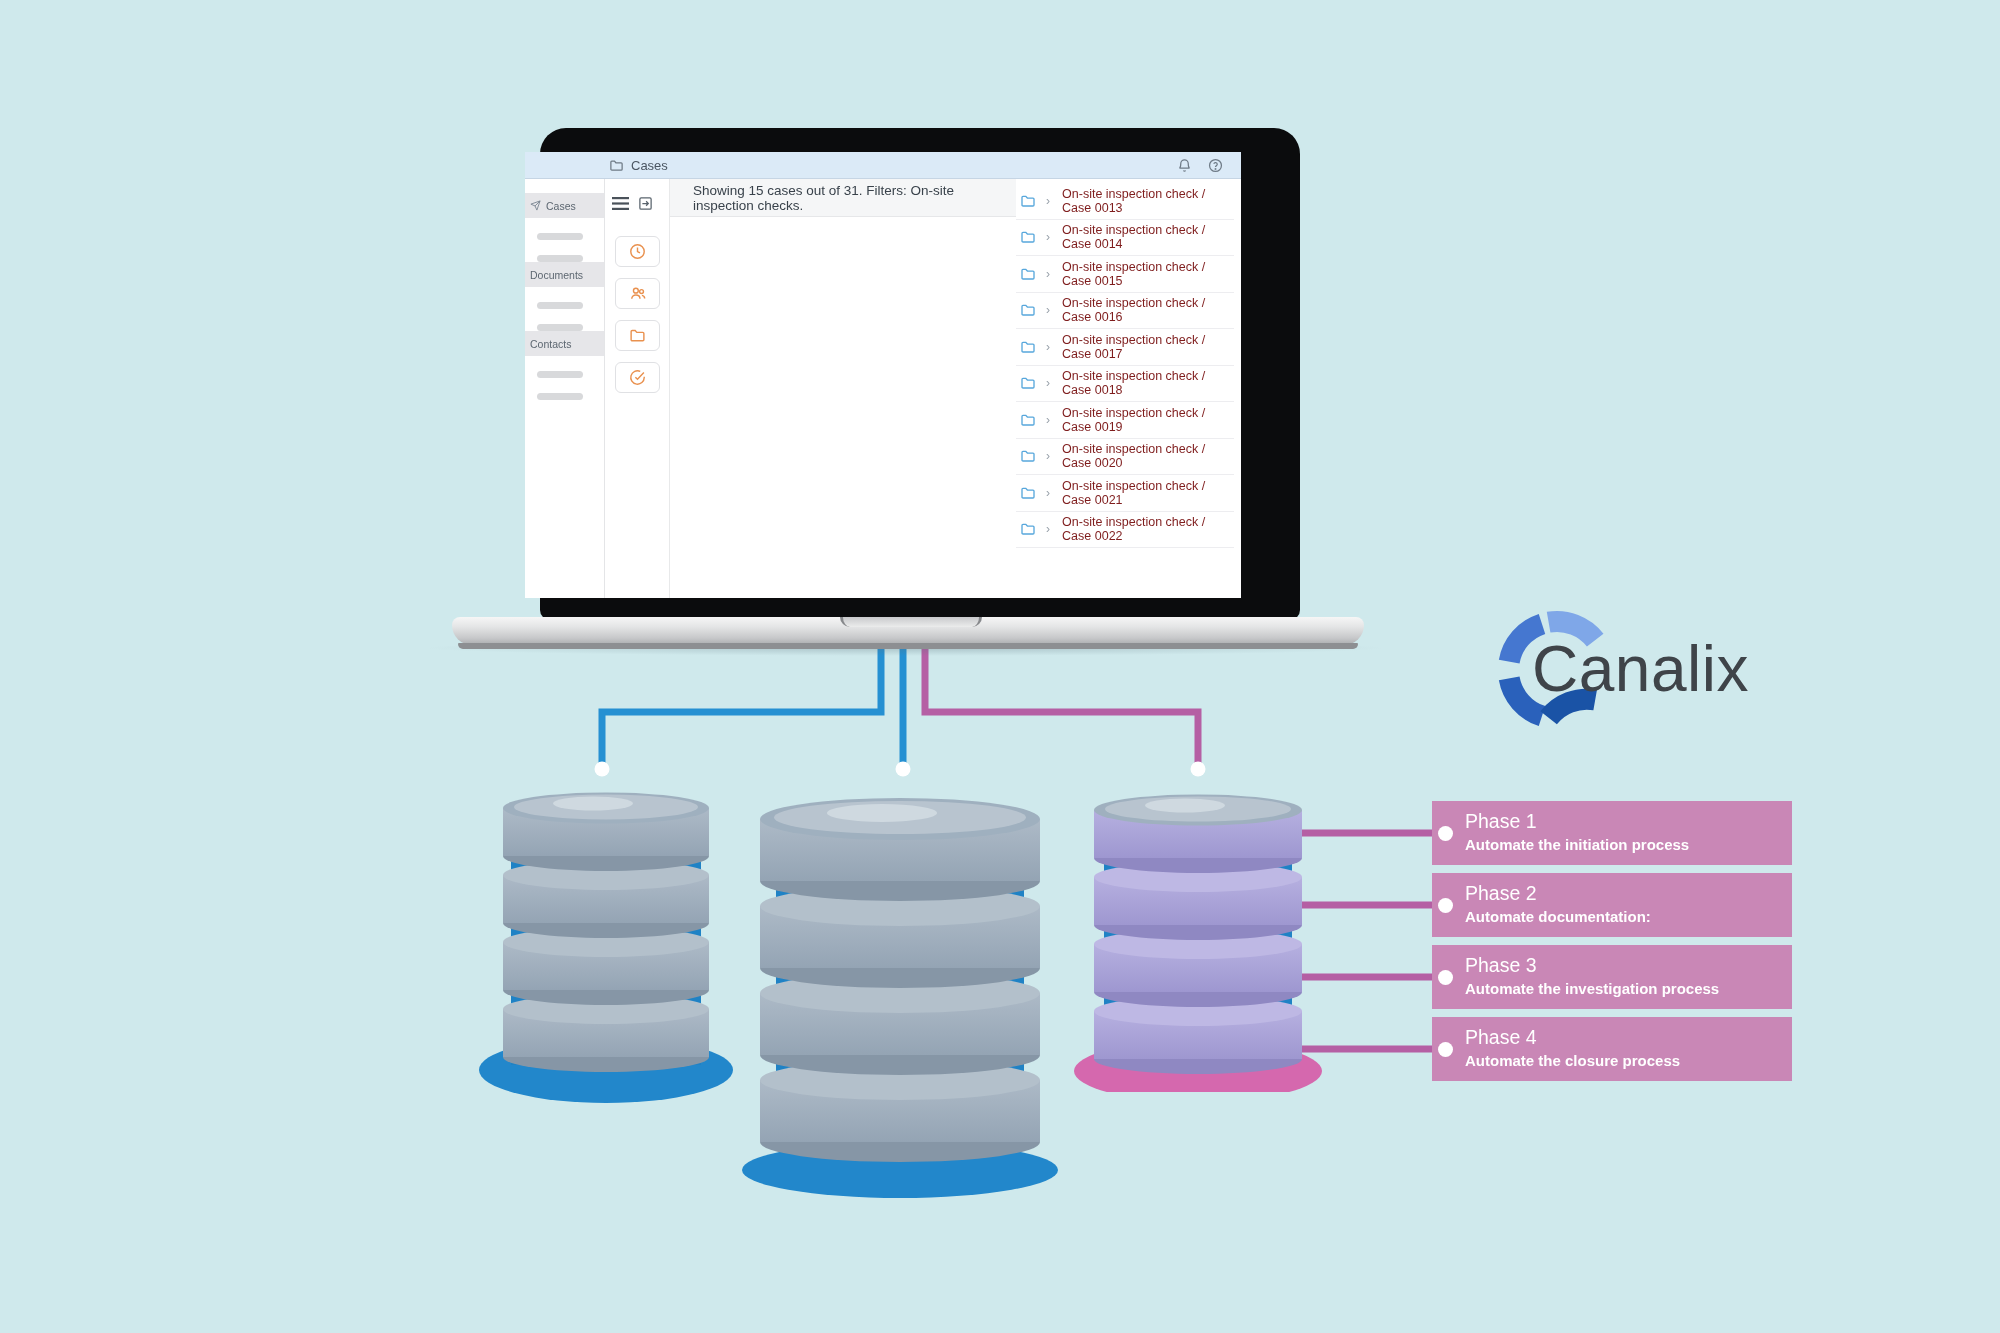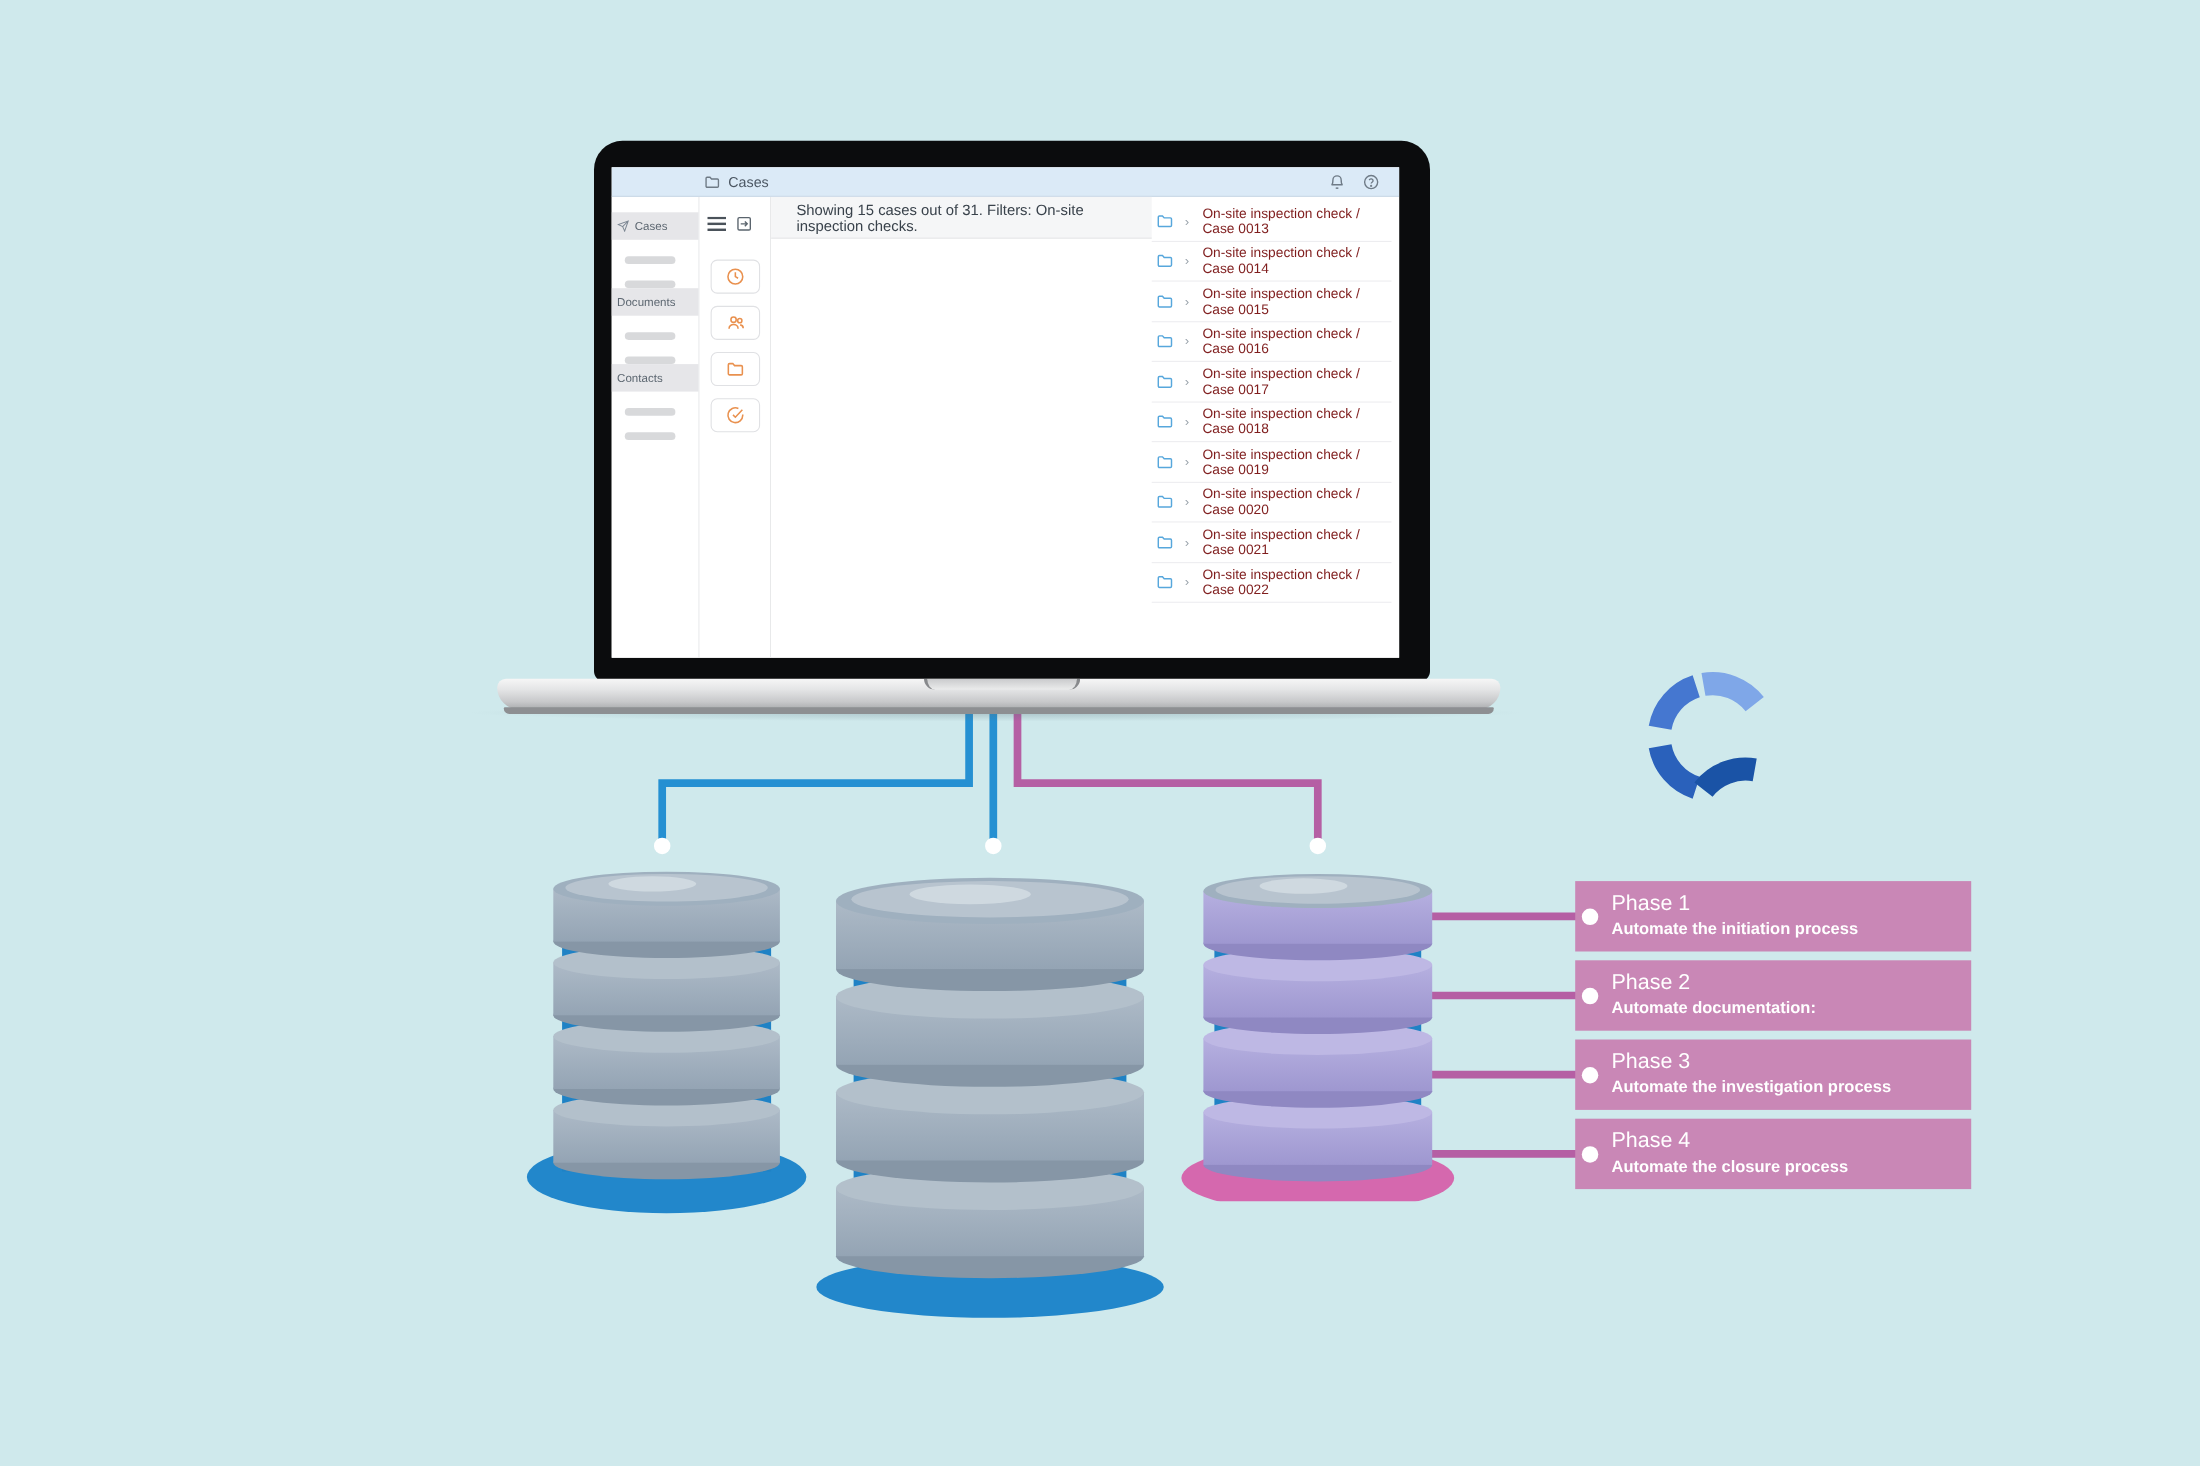--- a/index.html
+++ b/index.html
@@ -12,21 +12,21 @@
   .abs{position:absolute;}
 
   
   #connectors{left:0;top:0;width:2000px;height:1333px;pointer-events:none;}
 
   
   .laptop-shadow{left:420px;top:640px;width:970px;height:16px;
     background:radial-gradient(ellipse at center,rgba(90,112,122,.30) 0%,rgba(90,112,122,0) 70%);}
   .bezel{left:540px;top:128px;width:760px;height:492px;background:#0b0c0d;
     border-radius:26px 26px 10px 10px;}
-  .screen{left:556px;top:152px;width:716px;height:446px;background:#ffffff;overflow:hidden;}
+  .screen{left:525px;top:152px;width:716px;height:446px;background:#ffffff;overflow:hidden;}
   .titlebar{height:26px;background:#dbeaf7;border-bottom:1px solid #c6d5e4;
     display:flex;align-items:center;color:#4b5662;}
   .titlebar .t-folder{margin-left:84px;display:flex;color:#6e7a85;}
   .titlebar .t-label{margin-left:7px;font-size:13px;}
   .titlebar .t-right{margin-left:auto;display:flex;gap:16px;margin-right:18px;color:#6f7b87;}
   .appbody{display:flex;height:419px;}
   .sidebar{width:79px;border-right:1px solid #e4e5e7;background:#fff;flex:none;}
   .side-head{height:25px;background:#e6e6e9;display:flex;align-items:center;gap:5px;
     padding-left:5px;font-size:10.5px;color:#5d6771;cursor:default;}
   .side-head.first{margin-top:14px;}
@@ -383,20 +383,21 @@
 
 <div class="abs logo-wrap">
   <svg style="position:absolute;left:0;top:0" width="160" height="160" viewBox="0 0 160 160">
     <g fill="none" stroke-width="21" stroke-linecap="butt">
       <path d="M68.6 24.2 A 48.5 48.5 0 0 1 115.2 42.1" stroke="#7fa7e8"></path>
       <path d="M29.2 63.6 A 48.5 48.5 0 0 1 62.0 25.9" stroke="#4577d0"></path>
       <path d="M62.0 118.1 A 48.5 48.5 0 0 1 29.2 80.4" stroke="#2a61bb" transform="translate(0,0)"></path>
       <path d="M115.2 101.9 A 48.5 48.5 0 0 1 68.6 119.8" stroke="#1a53a6" transform="rotate(180 91.9 110.85)"></path>
     </g>
   </svg>
+  <div class="logo-text">Canalix</div>
 </div>
 
 <div class="abs phase p1">
   <div class="p-dot"></div>
   <div class="p-text">
     <div class="p-title">Phase 1</div>
     <div class="p-sub">Automate the initiation process</div>
   </div>
 </div>
 <div class="abs phase p2">

